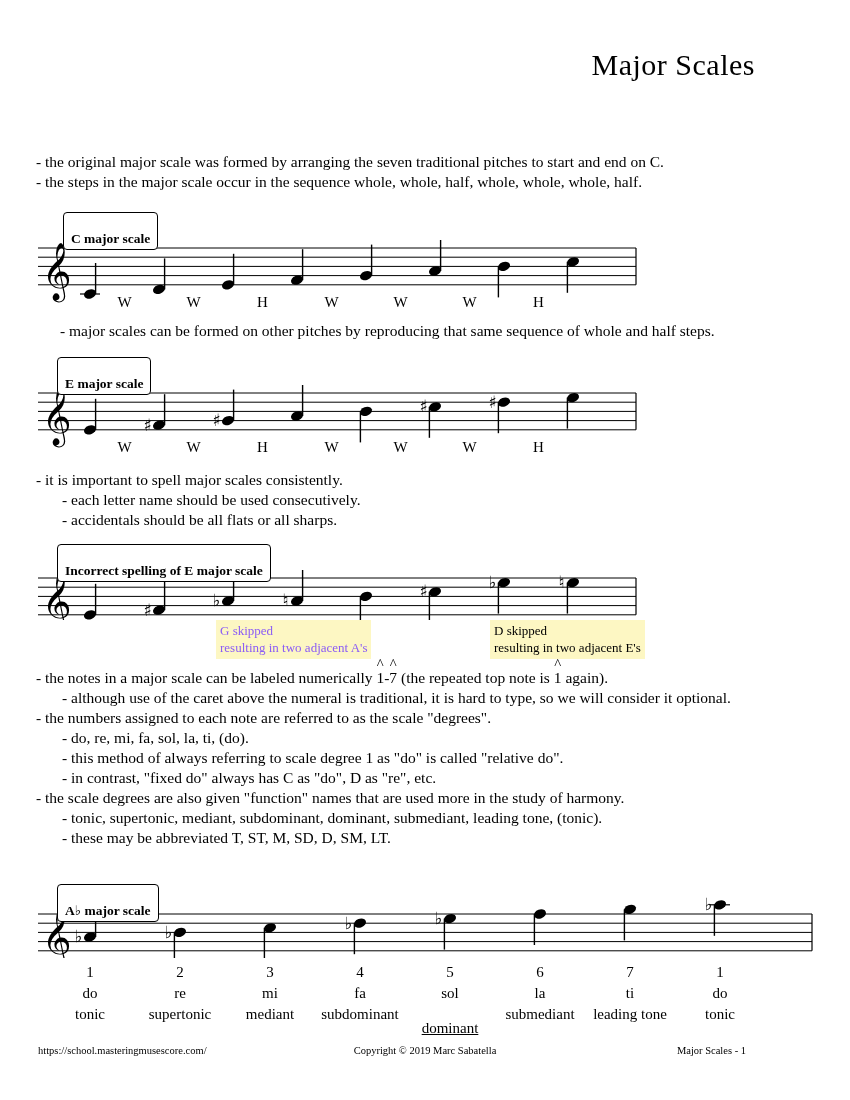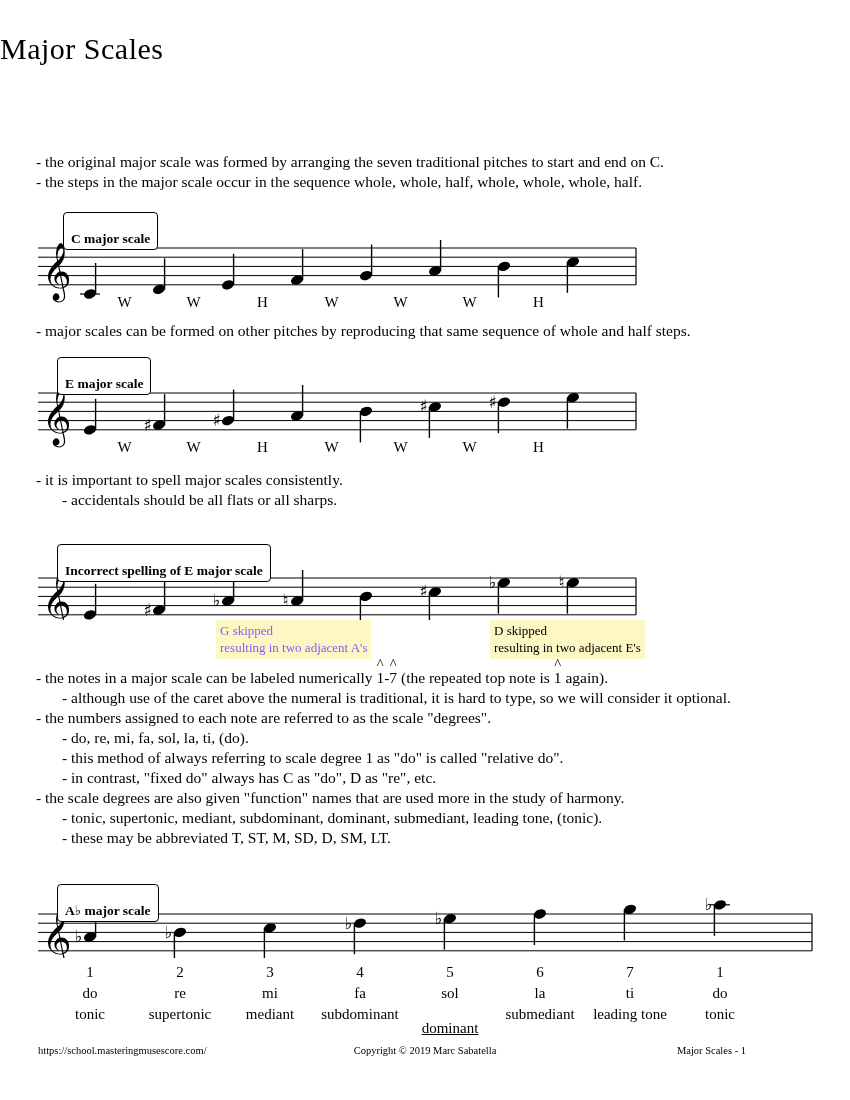--- a/index.html
+++ b/index.html
@@ -8,22 +8,22 @@
     width:850px; height:1100px;
     background:#ffffff;
     font-family:"Liberation Serif","DejaVu Serif",serif;
     color:#000000;
     position:relative;
     overflow:hidden;
   }
   .page { position:relative; width:850px; height:1100px; }
 
   .doc-title {
-    position:absolute; top:32px; left:0; width:755px;
-    text-align:left; font-size:30px; font-weight:400;
+    position:absolute; top:48px; left:0; width:755px;
+    text-align:right; font-size:30px; font-weight:400;
     letter-spacing:.5px;
   }
 
   .text-block { position:absolute; left:36px; width:790px; }
   .line { font-size:15.5px; line-height:20px; white-space:pre; }
   .line.indent1 { padding-left:26px; }
 
   .caret-num { position:relative; display:inline-block; }
   .caret-num > .car {
     position:absolute; left:0; right:0; top:-0.72em;
@@ -139,21 +139,21 @@
       <div class="label-box" style="left: 63px; top: 0px;">C major scale</div>
       <div class="step-label" style="left: 124.5px; top: 82px;">W</div>
       <div class="step-label" style="left: 193.5px; top: 82px;">W</div>
       <div class="step-label" style="left: 262.5px; top: 82px;">H</div>
       <div class="step-label" style="left: 331.5px; top: 82px;">W</div>
       <div class="step-label" style="left: 400.5px; top: 82px;">W</div>
       <div class="step-label" style="left: 469.5px; top: 82px;">W</div>
       <div class="step-label" style="left: 538.5px; top: 82px;">H</div>
     </div>
 
-  <div class="text-block" id="after-c-block" style="top:321px;">
+  <div class="text-block" id="after-c-block" style="top:321px;margin-left:24px;">
       <div class="line">- major scales can be formed on other pitches by reproducing that same sequence of whole and half steps.</div>
     </div>
 
   <div class="system" id="sys-e" style="top:357px;">
       <svg width="850" height="92" viewBox="0 0 850 92">
         <g>
           <line x1="38" x2="636" y1="36" y2="36" stroke="#000" stroke-width="1"></line>
           <line x1="38" x2="636" y1="45.2" y2="45.2" stroke="#000" stroke-width="1"></line>
           <line x1="38" x2="636" y1="54.4" y2="54.4" stroke="#000" stroke-width="1"></line>
           <line x1="38" x2="636" y1="63.599999999999994" y2="63.599999999999994" stroke="#000" stroke-width="1"></line>
@@ -205,20 +205,21 @@
       <div class="step-label" style="left: 193.5px; top: 82px;">W</div>
       <div class="step-label" style="left: 262.5px; top: 82px;">H</div>
       <div class="step-label" style="left: 331.5px; top: 82px;">W</div>
       <div class="step-label" style="left: 400.5px; top: 82px;">W</div>
       <div class="step-label" style="left: 469.5px; top: 82px;">W</div>
       <div class="step-label" style="left: 538.5px; top: 82px;">H</div>
     </div>
 
   <div class="text-block" id="spelling-block" style="top:470px;">
       <div class="line">- it is important to spell major scales consistently.</div>
+      <div class="line indent1">- each letter name should be used consecutively.</div>
       <div class="line indent1">- accidentals should be all flats or all sharps.</div>
     </div>
 
   <div class="system" id="sys-bad" style="top:544px;">
       <svg width="850" height="76" viewBox="0 0 850 76">
         <g>
           <line x1="38" x2="636" y1="34" y2="34" stroke="#000" stroke-width="1"></line>
           <line x1="38" x2="636" y1="43.2" y2="43.2" stroke="#000" stroke-width="1"></line>
           <line x1="38" x2="636" y1="52.4" y2="52.4" stroke="#000" stroke-width="1"></line>
           <line x1="38" x2="636" y1="61.599999999999994" y2="61.599999999999994" stroke="#000" stroke-width="1"></line>

